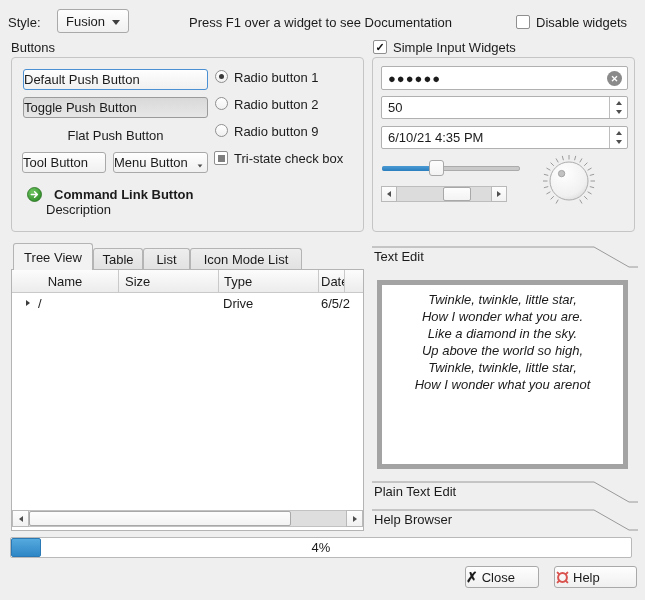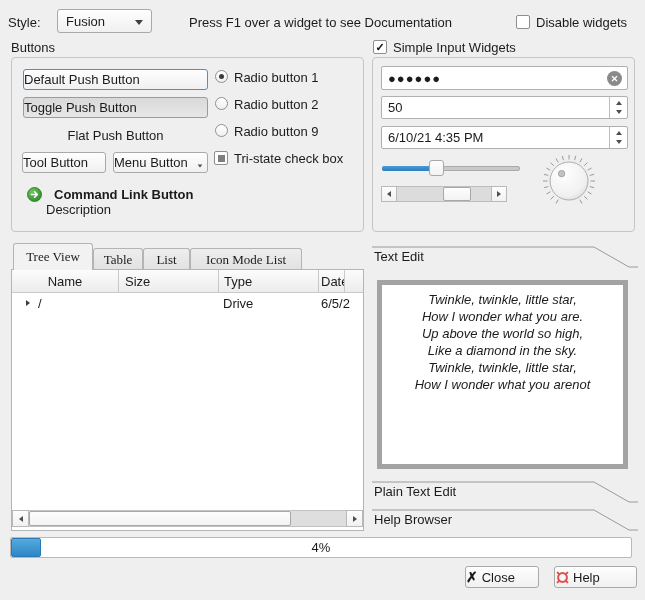--- a/index.html
+++ b/index.html
@@ -20,38 +20,38 @@
   .tri.down{border-left:3.5px solid transparent;border-right:3.5px solid transparent;border-top:4.5px solid #4e4e4e;}
   .tri.left{border-top:3.5px solid transparent;border-bottom:3.5px solid transparent;border-right:4.5px solid #4e4e4e;}
   .tri.right{border-top:3.5px solid transparent;border-bottom:3.5px solid transparent;border-left:4.5px solid #4e4e4e;}
   .tri.combo{border-left:4.5px solid transparent;border-right:4.5px solid transparent;border-top:5px solid #3f3f3f;}
   .cb{width:14px;height:14px;border:1px solid #8f8f8f;border-radius:2px;background:#fff;
       display:flex;align-items:center;justify-content:center;font-size:11px;font-weight:bold;color:#111;}
   .radio{width:13px;height:13px;border:1px solid #8f8f8f;border-radius:50%;background:linear-gradient(#ffffff,#f0f0f0);
          display:flex;align-items:center;justify-content:center;}
   .radio .dot{width:5px;height:5px;border-radius:50%;background:#3a3a3a;}
   .tab{border:1px solid #b4b4b4;border-bottom:none;border-radius:3px 3px 0 0;
-       display:flex;align-items:center;justify-content:center;white-space:nowrap;font-family:Liberation Serif, serif;}
+       display:flex;align-items:center;justify-content:center;white-space:nowrap;}
   .tab.inactive{background:linear-gradient(#eeeeee,#e1e1e1);}
   .tab.active{background:#f2f2f2;z-index:2;}
   .hdr{background:linear-gradient(#fcfcfc,#ececec);border-right:1px solid #c9c9c9;border-bottom:1px solid #c9c9c9;
        display:flex;align-items:center;overflow:hidden;}
   .sbarrow{background:linear-gradient(#fdfdfd,#f1f1f1);border:1px solid #b9b9b9;
            display:flex;align-items:center;justify-content:center;}
   .thumb{background:linear-gradient(#fdfdfd,#f3f3f3);border:1px solid #a8a8a8;border-radius:2px;}
   .fold{stroke:#9a9a9a;stroke-width:1;fill:none;}
   .poem{font-style:italic;text-align:center;line-height:17px;}
 </style>
 </head>
 <body>
 
 <div id="app">
 
   <div class="abs lbl" style="left:8px;top:15px;">Style:</div>
-  <div class="abs btn" style="left:57px;top:9px;width:95px;height:24px;justify-content:flex-start;padding:0 8px;">
+  <div class="abs btn" style="left:57px;top:9px;width:72px;height:24px;justify-content:flex-start;padding:0 8px;">
     <span class="lbl">Fusion</span>
     <span class="tri combo" style="position:absolute;right:8px;top:10px;"></span>
   </div>
   <div class="abs lbl" style="left:189px;top:15px;">Press F1 over a widget to see Documentation</div>
   <span class="abs cb" style="left:516px;top:15px;"></span>
   <div class="abs lbl" style="left:536px;top:15px;">Disable widgets</div>
 
   <div class="abs lbl" style="left:11px;top:40px;">Buttons</div>
   <div class="abs groupbox" style="left:11px;top:57px;width:353px;height:175px;"></div>
 
@@ -222,22 +222,22 @@
   </div>
 
   <svg class="abs" style="left:370px;top:245px;" width="268" height="24">
     <path class="fold" d="M2 2 H224 L259 22 H268"></path>
   </svg>
   <div class="abs lbl" style="left:374px;top:249px;">Text Edit</div>
 
   <div class="abs poem" style="left:377px;top:280px;width:251px;height:189px;background:#ffffff;border:5px solid #a3a3a3;padding-top:6px;">
     <div>Twinkle, twinkle, little star,</div>
     <div>How I wonder what you are.</div>
+    <div>Like a diamond in the sky.</div>
     <div>Up above the world so high,</div>
-    <div>Like a diamond in the sky.</div>
     <div>Twinkle, twinkle, little star,</div>
     <div>How I wonder what you arenot</div>
   </div>
 
   <svg class="abs" style="left:370px;top:480px;" width="268" height="24">
     <path class="fold" d="M2 2 H224 L259 22 H268"></path>
   </svg>
   <div class="abs lbl" style="left:374px;top:484px;">Plain Text Edit</div>
 
   <svg class="abs" style="left:370px;top:508px;" width="268" height="24">

